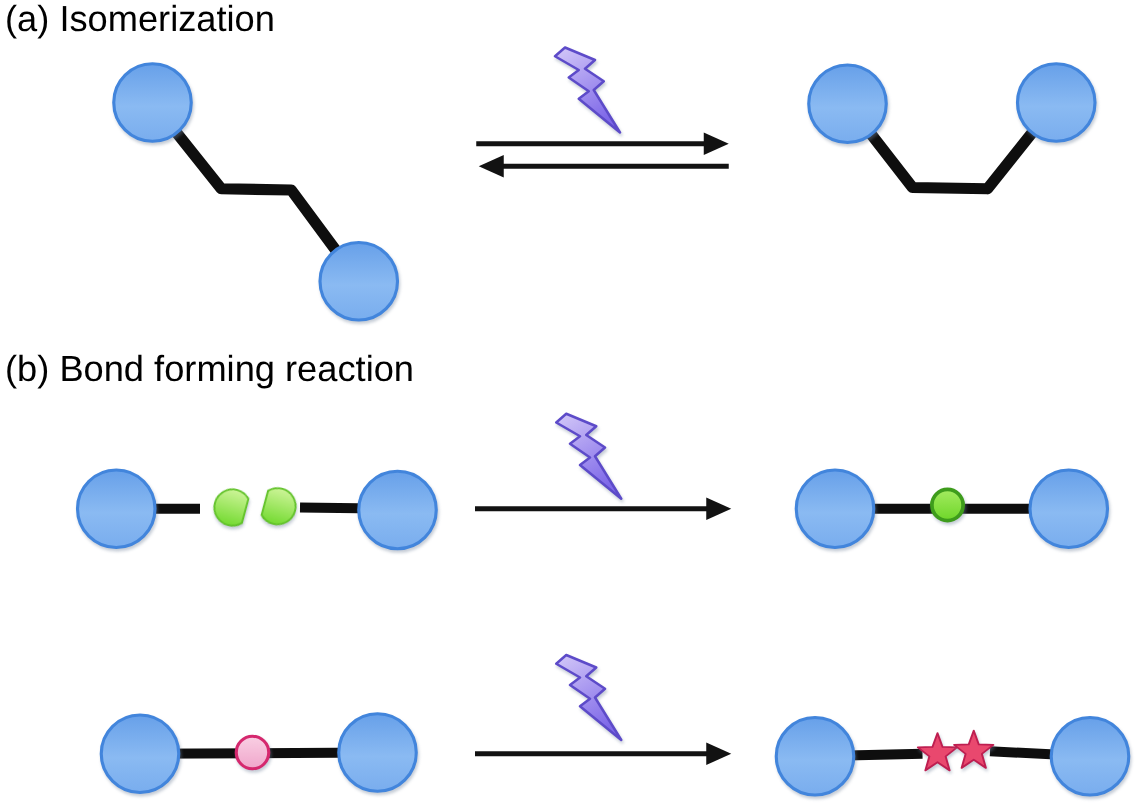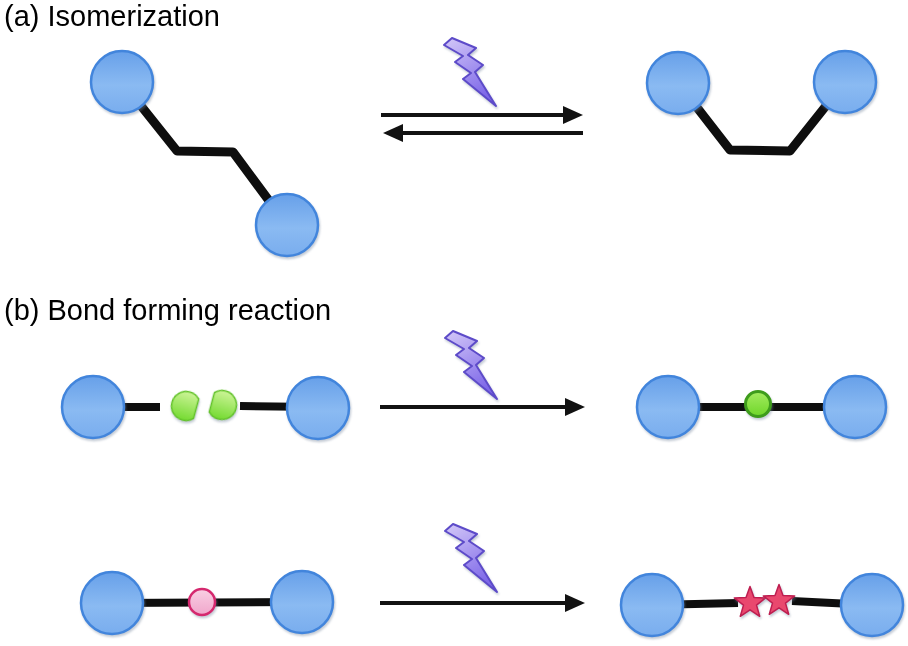--- a/index.html
+++ b/index.html
@@ -65,21 +65,21 @@
       <polygon points="28,91 8,100 28,109" fill="#121212"></polygon>
     </g>
   </svg>
 
   <svg class="layer" style="left:640px;top:42px" width="250" height="125">
     <path class="bond" d="M38,41 L90,108 L150,109 L205,40" stroke-width="9" stroke="#0e0e0e"></path>
     <circle class="sh" cx="38" cy="41" r="31" fill="url(#gb)" stroke-width="2.5" stroke="#4285dc"></circle>
     <circle class="sh" cx="205" cy="40" r="31" fill="url(#gb)" stroke-width="2.5" stroke="#4285dc"></circle>
   </svg>
 
-  <div class="sec-title" style="top:295px">(b) Bond forming reaction</div>
+  <div class="sec-title" style="top:281px">(b) Bond forming reaction</div>
 
   <svg class="layer" style="left:60px;top:372px" width="300" height="74">
     <line x1="33" y1="35" x2="100" y2="35" stroke-width="8" stroke="#0e0e0e"></line>
     <line x1="180" y1="34" x2="258" y2="35" stroke-width="8" stroke="#0e0e0e"></line>
     <circle class="sh" cx="33" cy="35" r="31" fill="url(#gb)" stroke-width="2.5" stroke="#4285dc"></circle>
     <circle class="sh" cx="258" cy="36" r="31" fill="url(#gb)" stroke-width="2.5" stroke="#4285dc"></circle>
     <path class="sh" d="M10.5,-10 A14.5,14.5 0 1 0 10.5,10 Z" transform="translate(126,34) rotate(15)" fill="url(#gh)" stroke-width="1.5" stroke="#62c22a"></path>
     <path class="sh" d="M-10.5,-10 A14.5,14.5 0 1 1 -10.5,10 Z" transform="translate(162,33) rotate(15)" fill="url(#gh)" stroke-width="1.5" stroke="#62c22a"></path>
   </svg>
 

